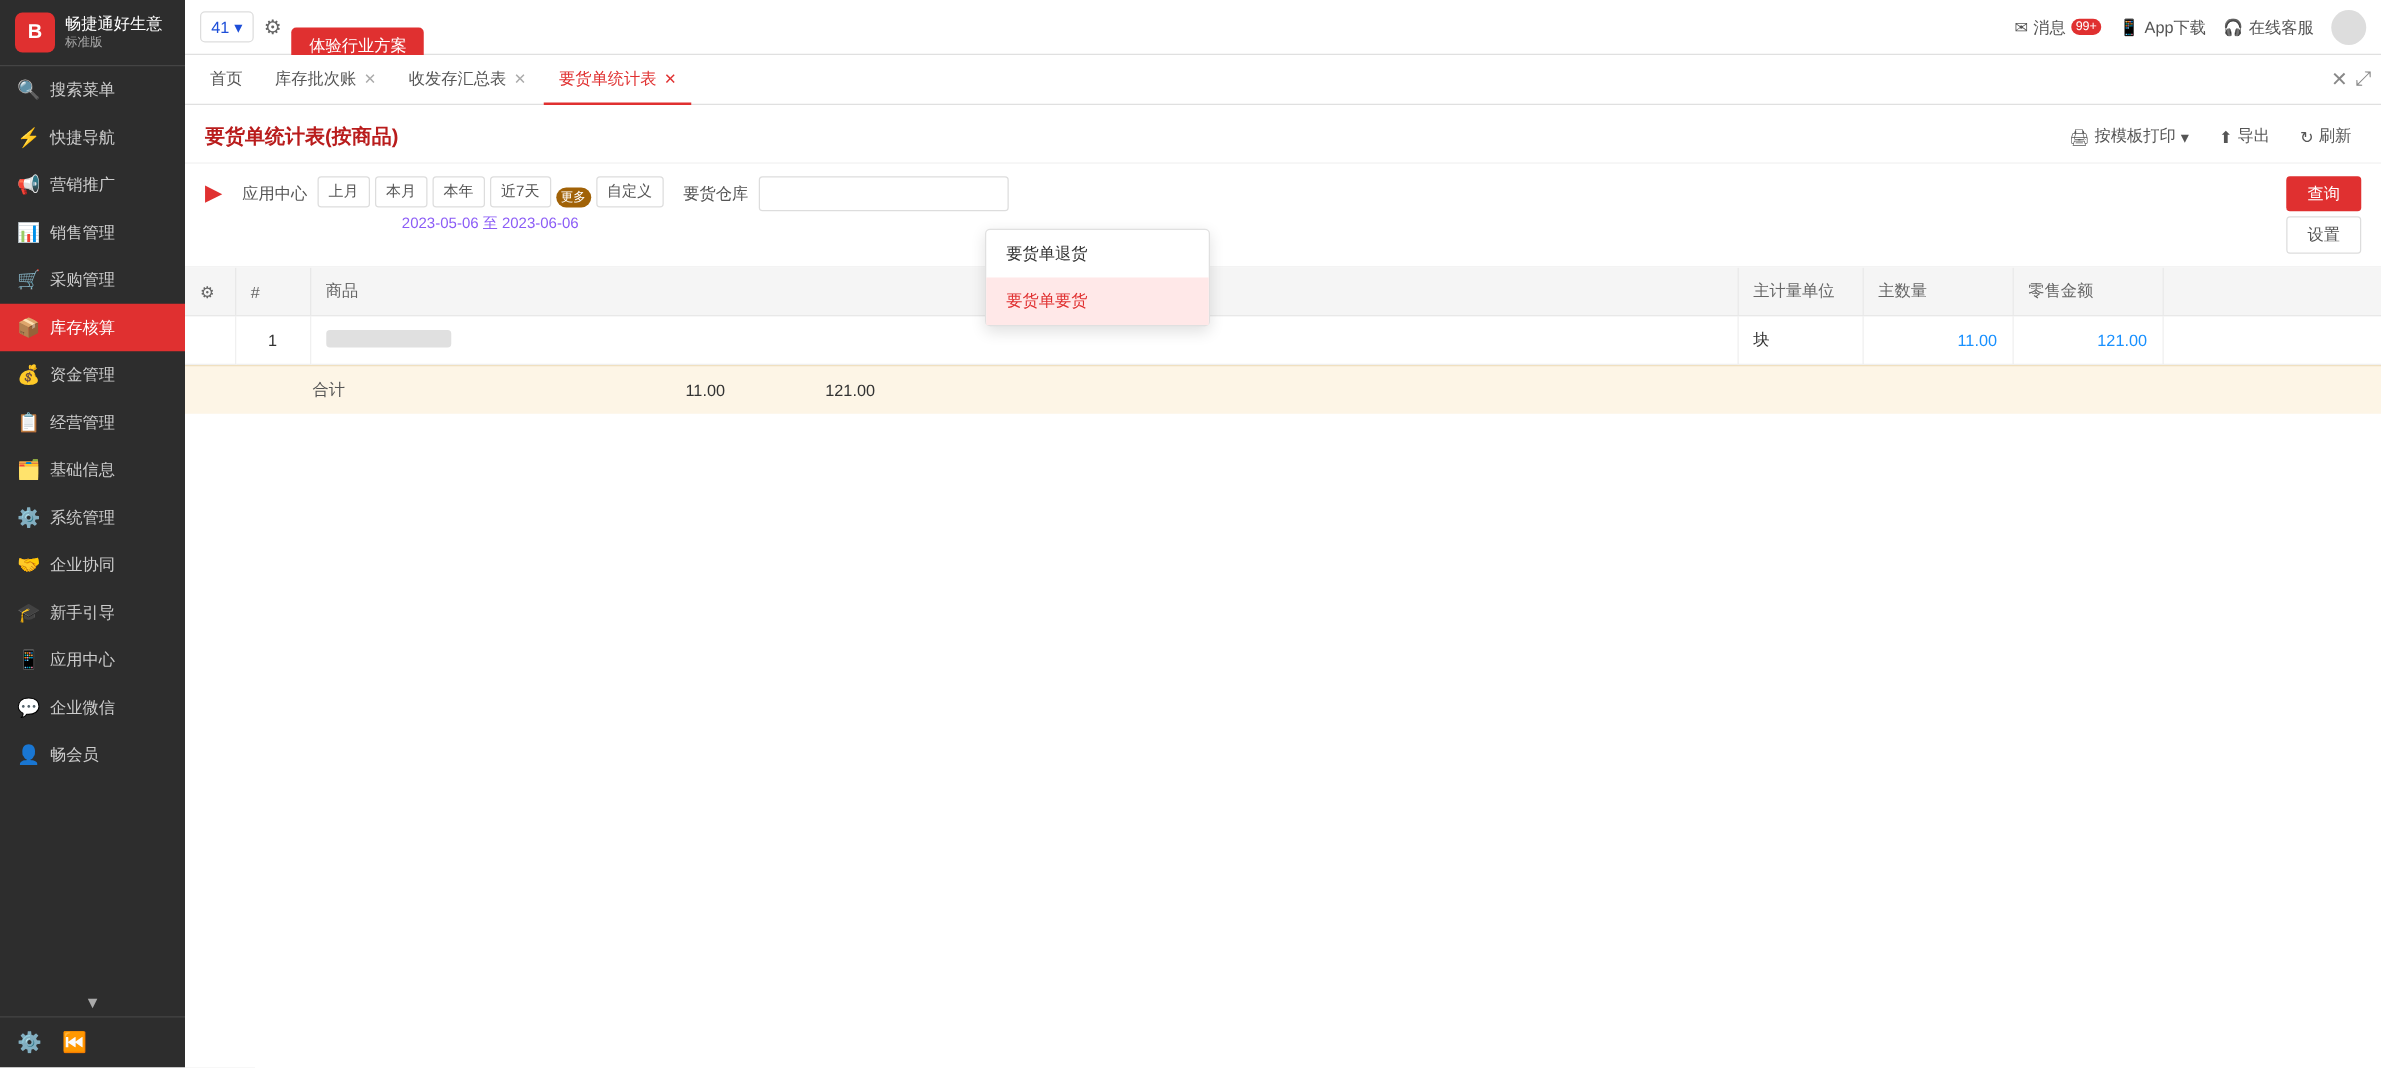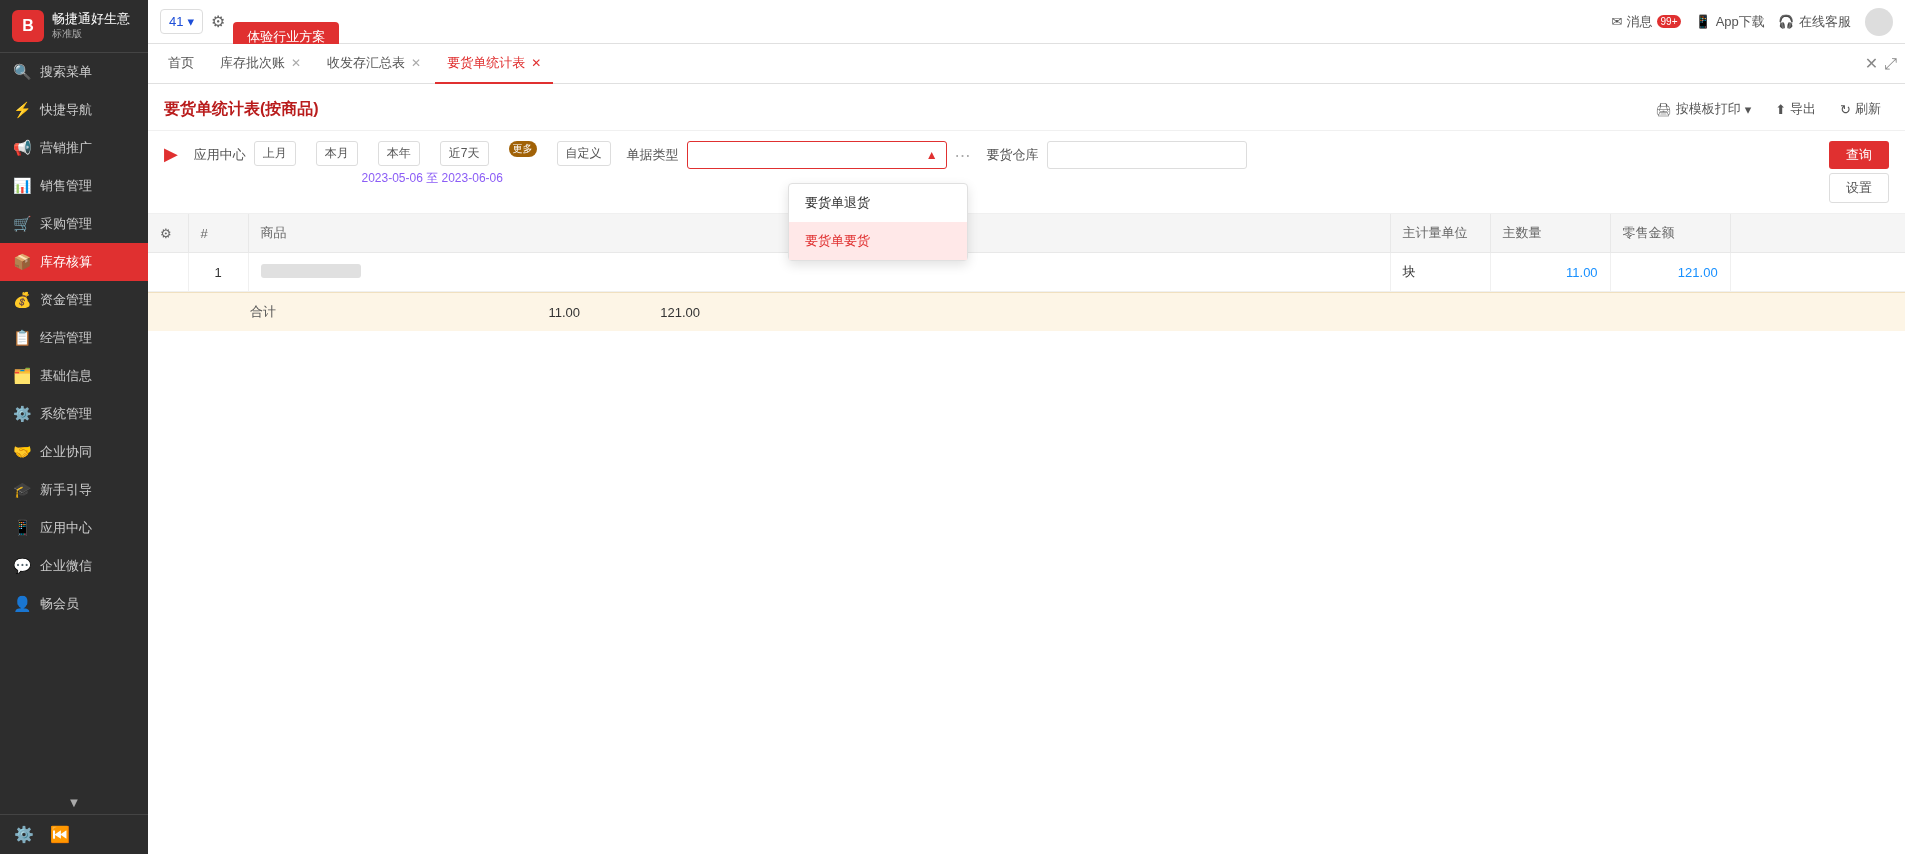--- a/index.html
+++ b/index.html
@@ -216,21 +216,21 @@
       margin-top: 2px;
     }
     .filter-group {
       display: flex;
       align-items: flex-start;
       gap: 8px;
       flex-wrap: wrap;
     }
     .filter-label { color: #555; font-size: 13px; white-space: nowrap; line-height: 28px; }
     .date-buttons { display: flex; align-items: center; gap: 4px; flex-direction: column; }
-    .date-row { display: flex; gap: 20px; align-items: flex-start; }
+    .date-row { display: flex; gap: 4px; align-items: flex-end; }
     .date-btn {
       padding: 3px 8px;
       border: 1px solid #ddd;
       border-radius: 3px;
       background: #fff;
       cursor: pointer;
       font-size: 12px;
       color: #555;
     }
     .date-badge {
@@ -560,28 +560,20 @@
               <button class="date-btn">近7天</button>
               <span class="date-badge">更多</span>
               <button class="date-btn">自定义</button>
             </div>
             <div class="date-row">
               <span class="date-range-text">2023-05-06 至 2023-06-06</span>
             </div>
           </div>
         </div>
 
-        <div class="filter-type-group">
-          <span class="filter-label">单据类型</span>
-          <div class="type-select-border">
-            <span>&nbsp;</span>
-            <span class="chevron-up">▲</span>
-          </div>
-          <span class="type-select-more">⋯</span>
-        </div>
 
         <div class="warehouse-group">
           <span class="filter-label">要货仓库</span>
           <input class="warehouse-input" type="text" style="">
         </div>
 
         <div class="filter-right">
           <button class="query-btn">查询</button>
           <button class="settings-btn">设置</button>
         </div>

